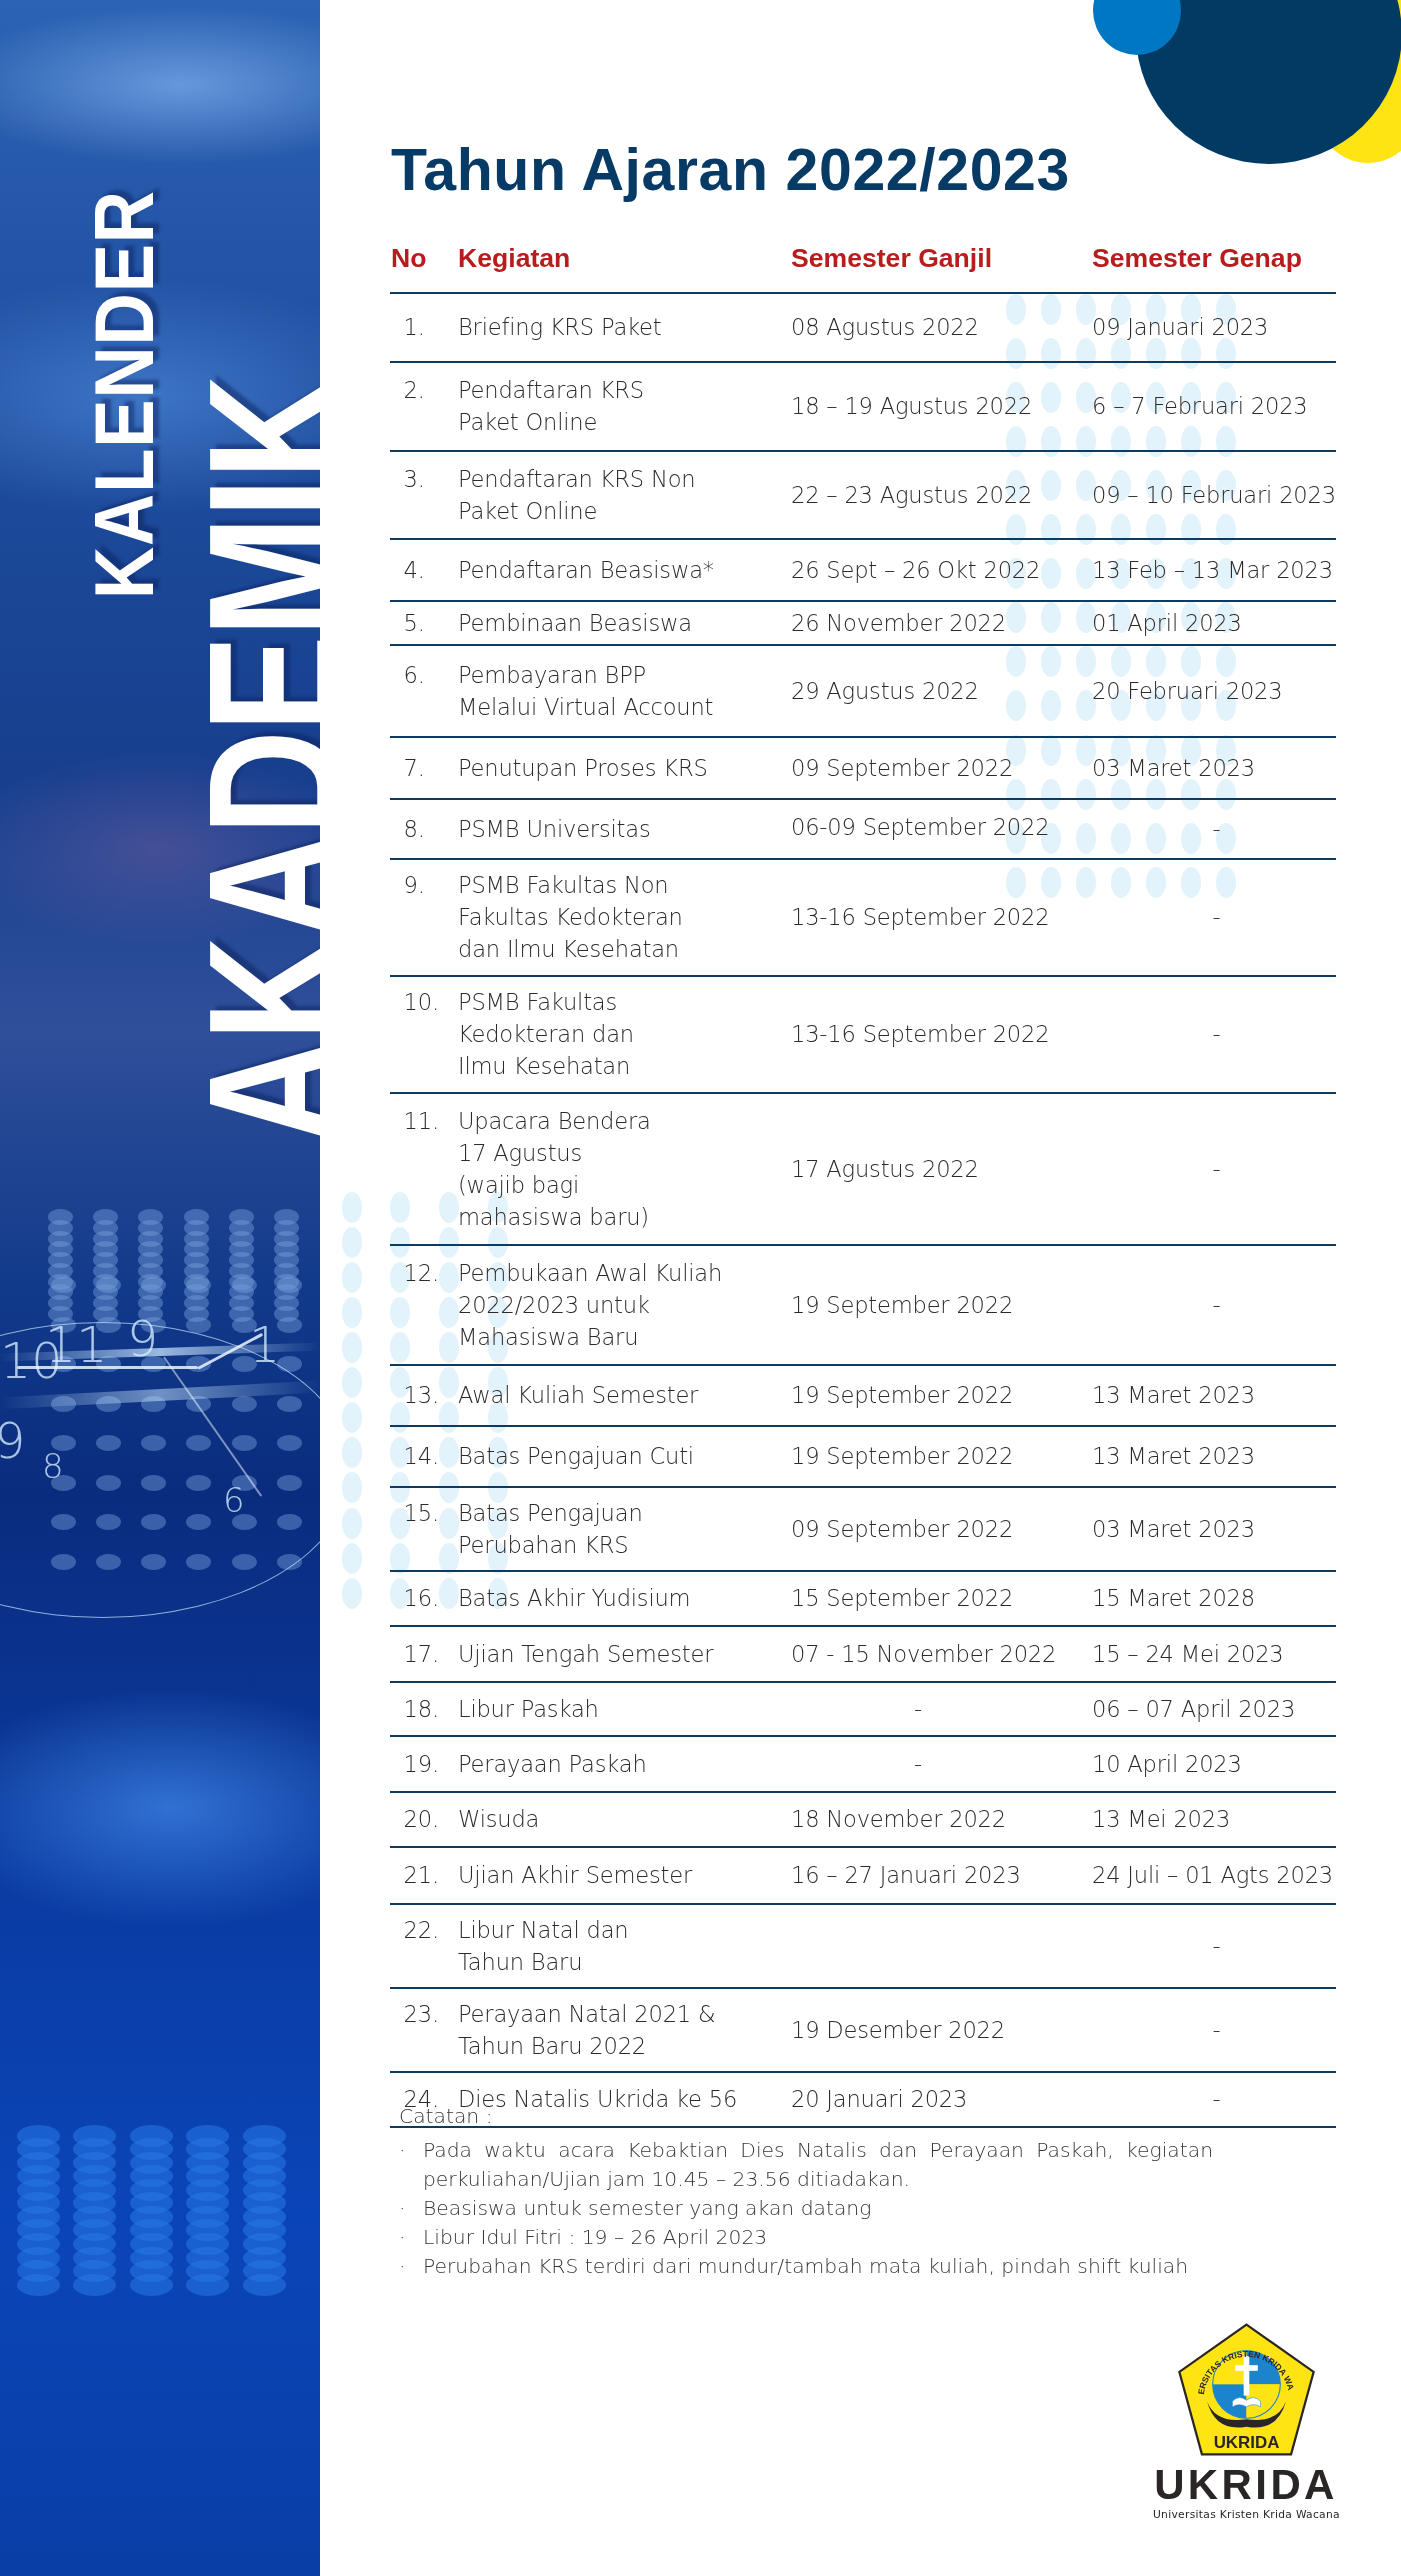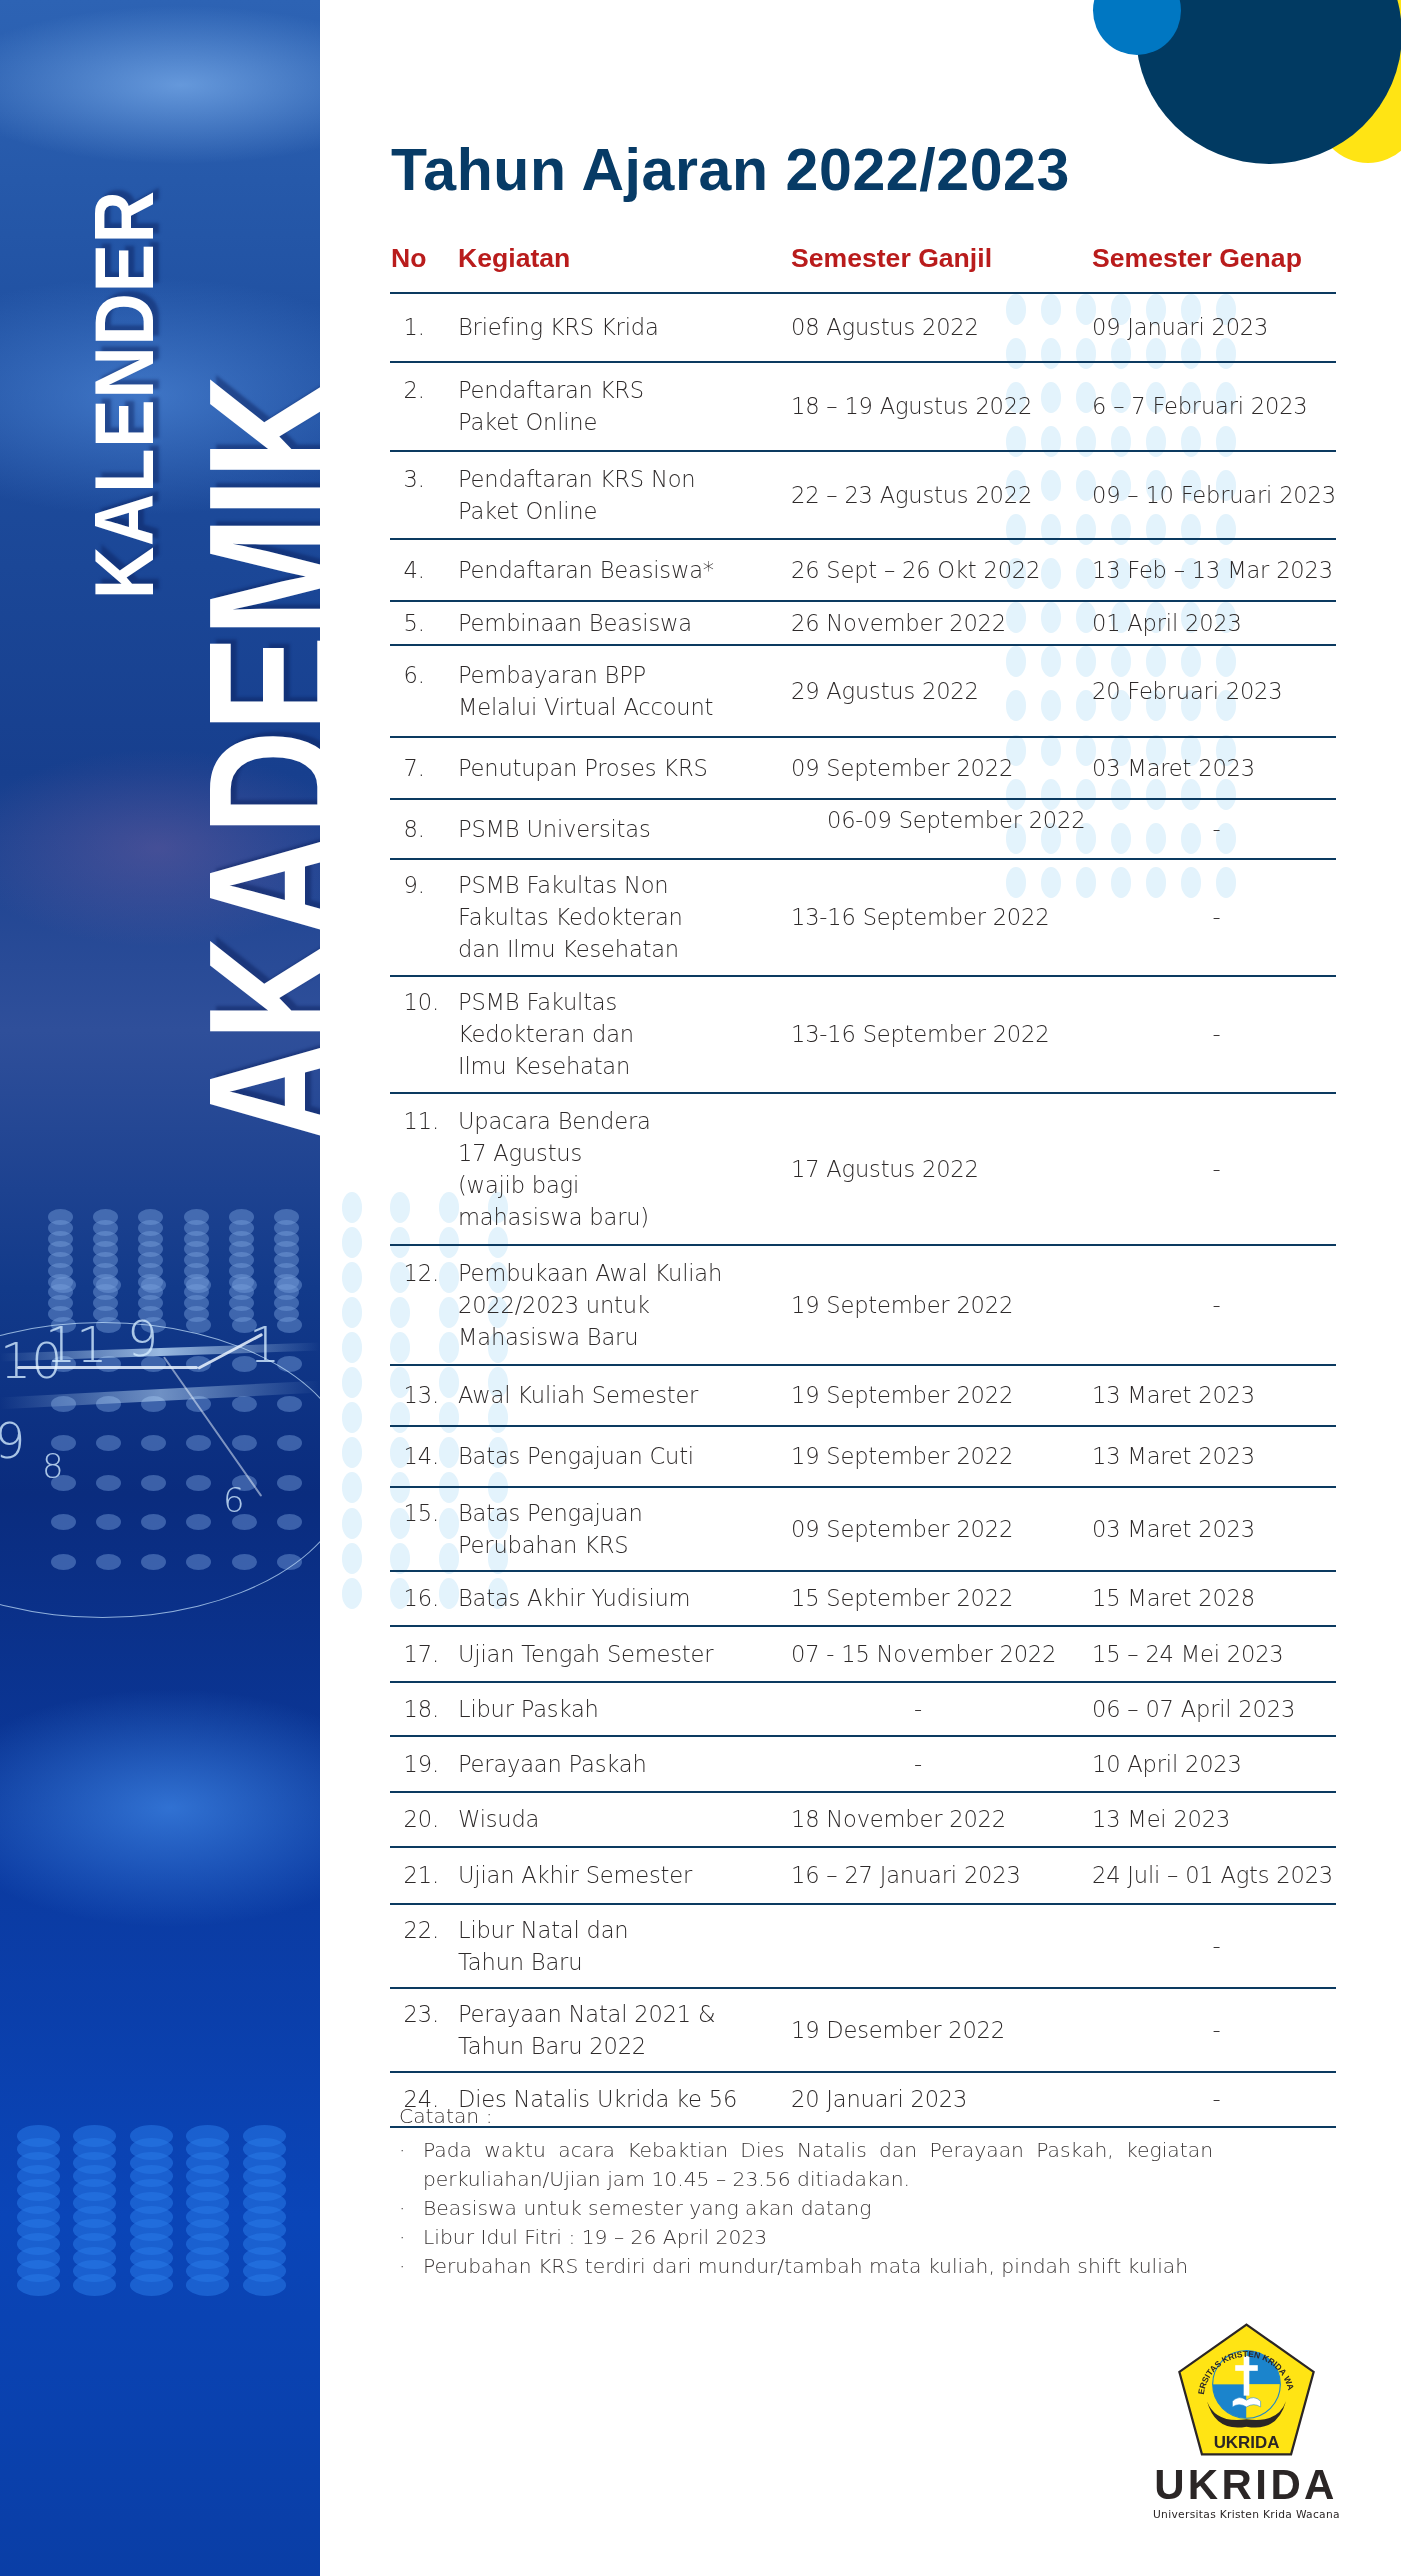--- a/index.html
+++ b/index.html
@@ -429,21 +429,21 @@
 <div class="table">
   <div class="thead">
     <span class="th no">No</span>
     <span class="th keg">Kegiatan</span>
     <span class="th ganjil">Semester Ganjil</span>
     <span class="th genap">Semester Genap</span>
   </div>
   <div id="tbody">
       <div class="row" style="height: 67px;">
         <span class="cell no" style="top: 17px;">1.</span>
-        <span class="cell keg" style="top: 17px;">Briefing KRS Krida</span>
+        <span class="cell keg" style="top: 17px;">Briefing KRS Paket</span>
         <span class="cell ganjil" style="top: 17px;">08 Agustus 2022</span>
         <span class="cell genap" style="top: 17px;">09 Januari 2023</span>
       </div>
       <div class="row" style="height: 87px;">
         <span class="cell no" style="top: 11.3px;">2.</span>
         <span class="cell keg" style="top: 11.3px;">Pendaftaran KRS
 Paket Online</span>
         <span class="cell ganjil" style="top: 27px;">18 – 19 Agustus 2022</span>
         <span class="cell genap" style="top: 27px;">6 – 7 Februari 2023</span>
       </div>
@@ -475,21 +475,21 @@
       </div>
       <div class="row" style="height: 60px;">
         <span class="cell no" style="top: 14px;">7.</span>
         <span class="cell keg" style="top: 14px;">Penutupan Proses KRS</span>
         <span class="cell ganjil" style="top: 14px;">09 September 2022</span>
         <span class="cell genap" style="top: 14px;">03 Maret 2023</span>
       </div>
       <div class="row" style="height: 58px;">
         <span class="cell no" style="top: 12.7px;">8.</span>
         <span class="cell keg" style="top: 12.7px;">PSMB Universitas</span>
-        <span class="cell ganjil" style="top: 4px; margin-left: 36px;">06-09 September 2022</span>
+        <span class="cell ganjil" style="top: 11px;">06-09 September 2022</span>
         <span class="cell genap center" style="top: 12.7px;">-</span>
       </div>
       <div class="row" style="height: 115px;">
         <span class="cell no" style="top: 9px;">9.</span>
         <span class="cell keg" style="top: 9px;">PSMB Fakultas Non
 Fakultas Kedokteran
 dan Ilmu Kesehatan</span>
         <span class="cell ganjil" style="top: 41px;">13-16 September 2022</span>
         <span class="cell genap center" style="top: 41px;">-</span>
       </div>

